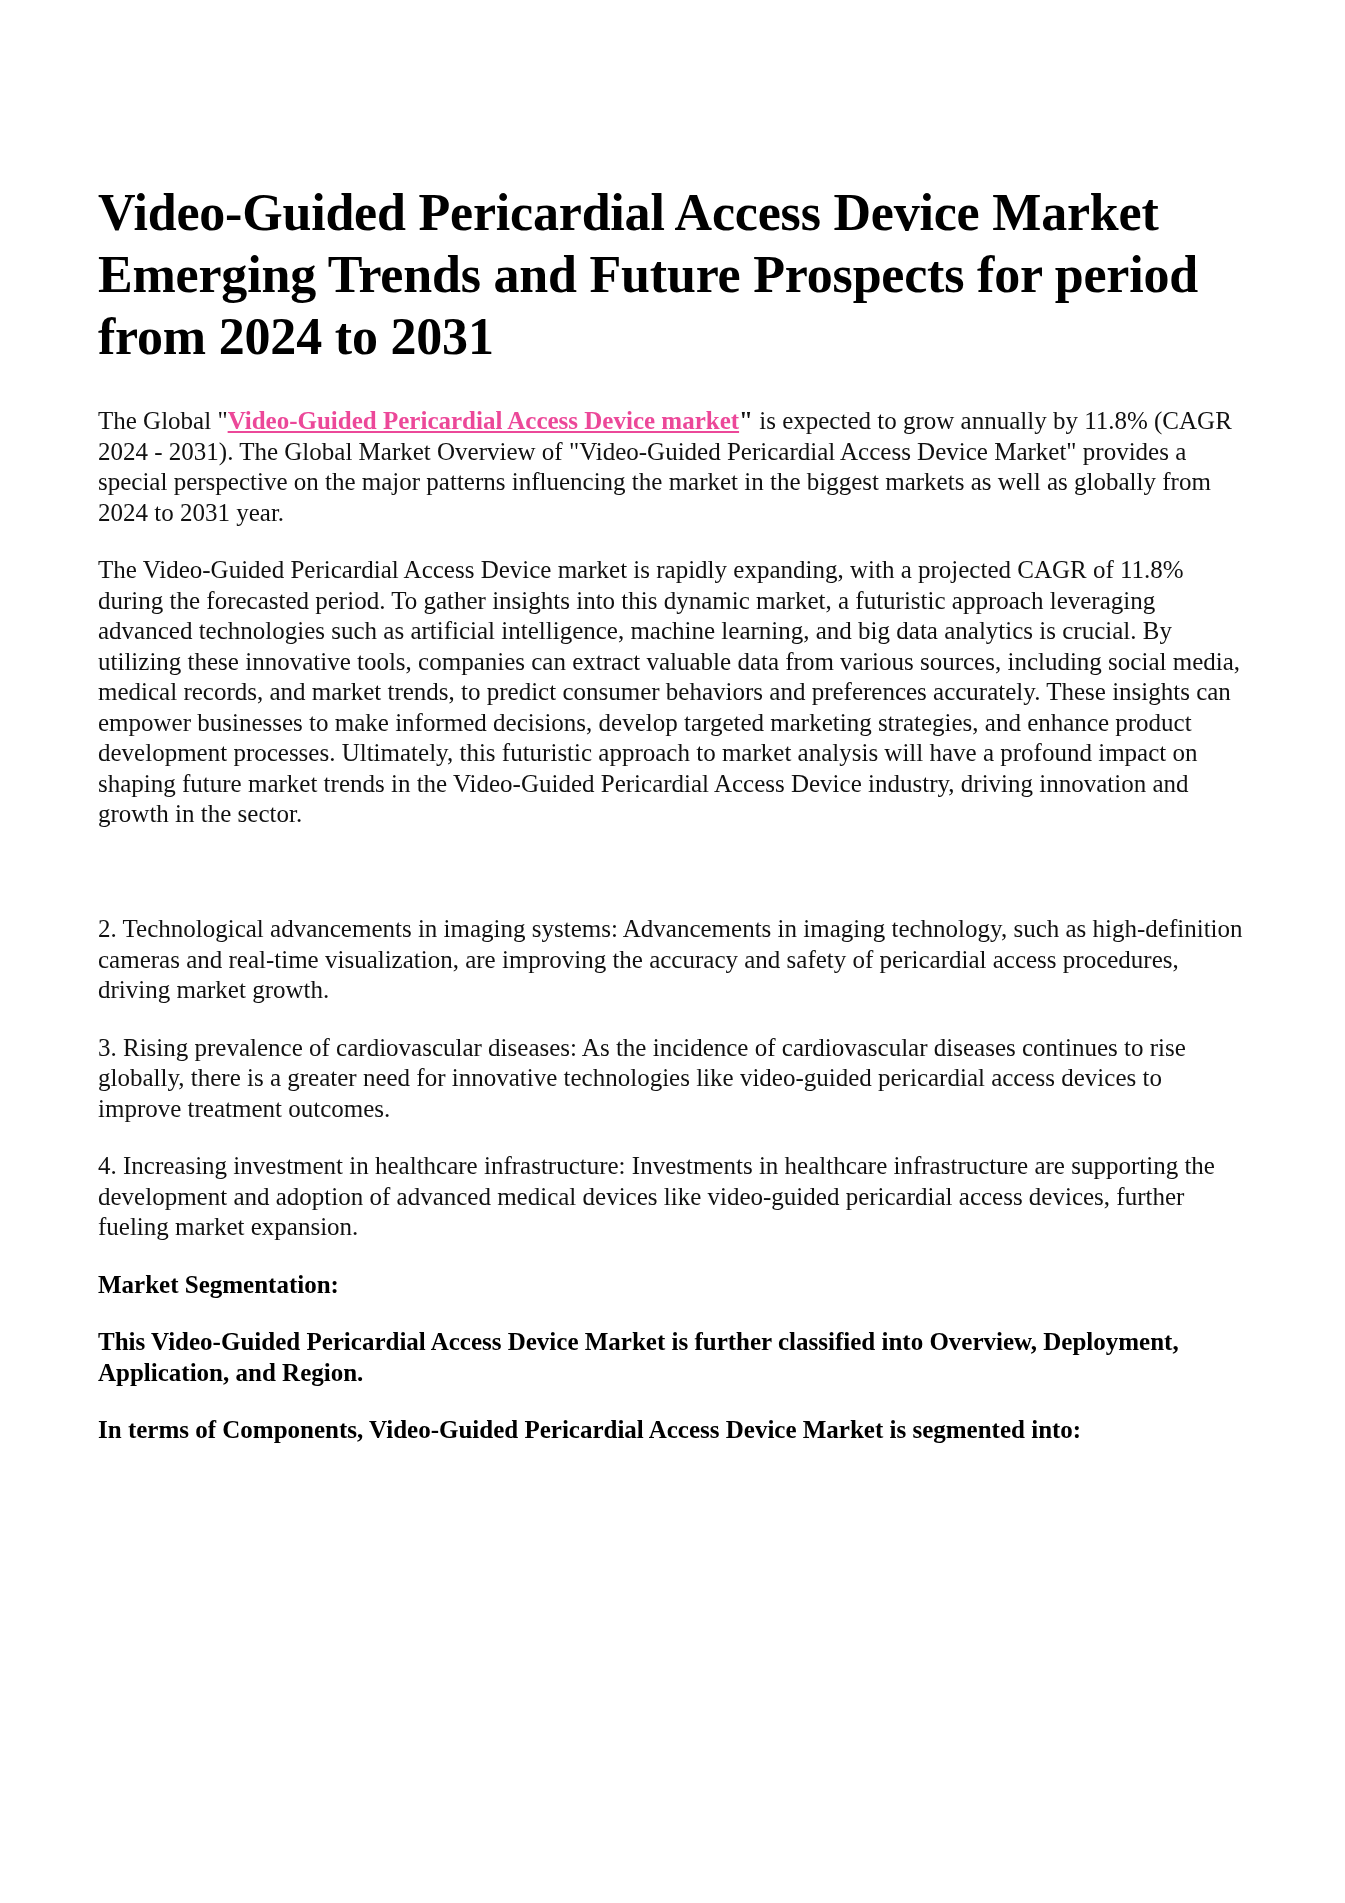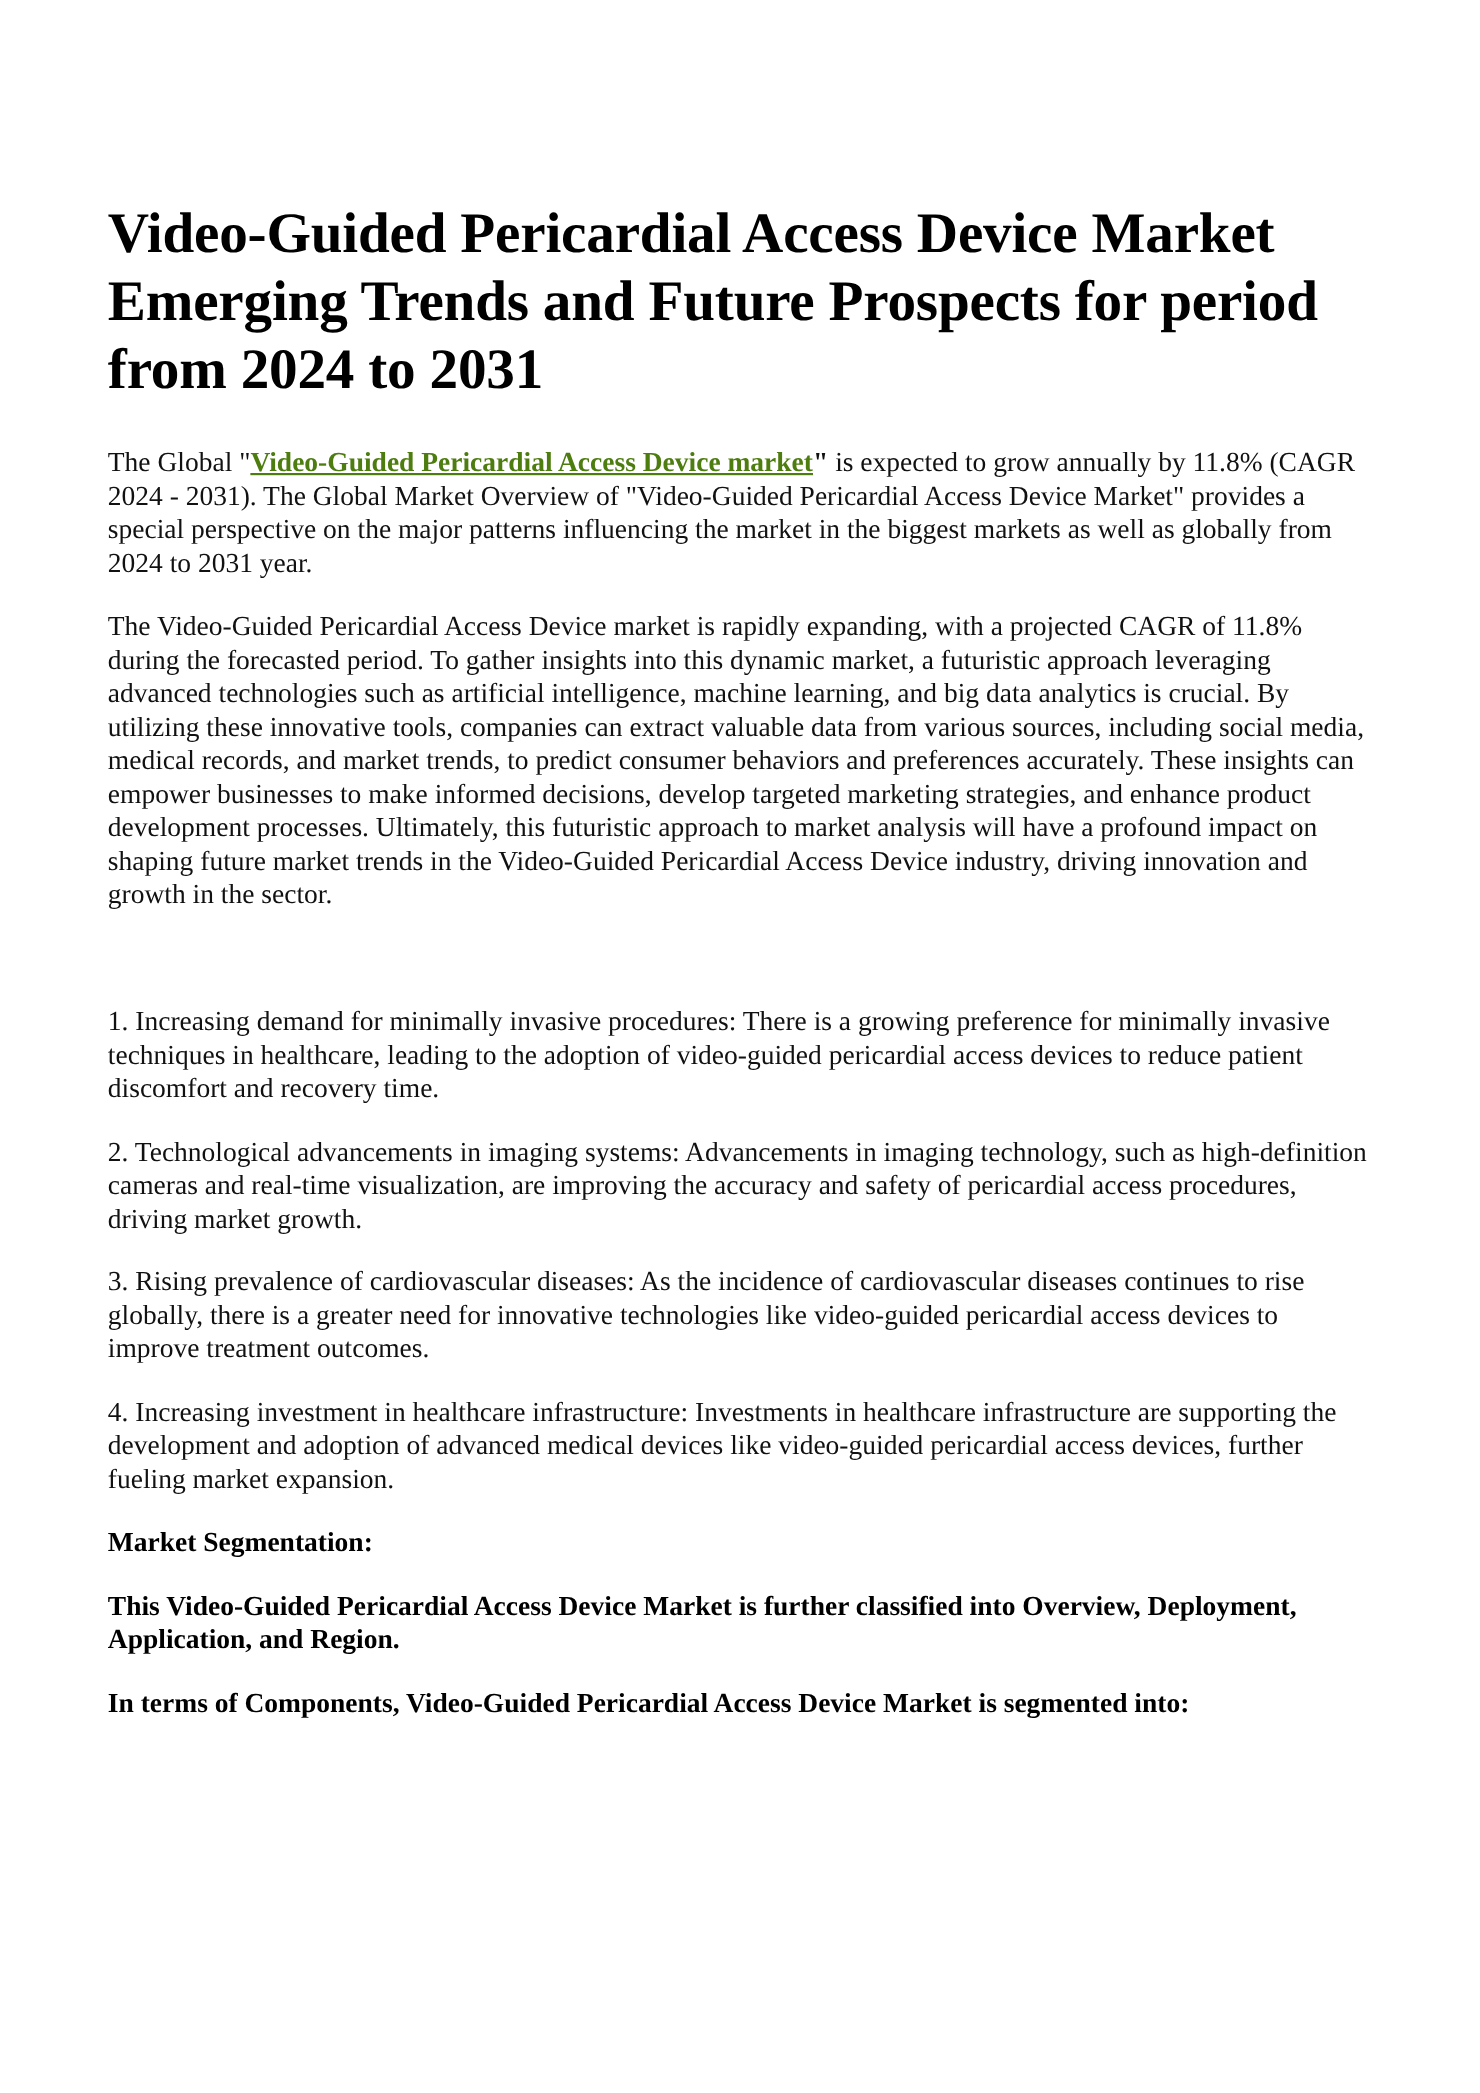--- a/index.html
+++ b/index.html
@@ -33,21 +33,21 @@
       font-size: 25px;
       line-height: 30.5px;
       margin: 0 0 27px 0;
       color: #111111;
     }
     p.bold {
       font-weight: bold;
       color: #000000;
     }
     a {
-      color: #4d7c0f;
+      color: #ec4899;
     }
     a.bold-link {
       font-weight: bold;
     }
     .quote-bold {
       font-weight: bold;
     }
   </style>
 </head>
 <body>
@@ -57,21 +57,20 @@
   <h1>Video-Guided Pericardial Access Device Market Emerging Trends and Future Prospects for period from 2024 to 2031</h1>
 
   <p><span>The Global "</span><a class="bold-link" href="#">Video-Guided Pericardial Access Device market</a><span class="quote-bold">"</span><span> is expected to grow annually by 11.8% (CAGR 2024 - 2031). The Global Market Overview of "Video-Guided Pericardial Access Device Market" provides a special perspective on the major patterns influencing the market in the biggest markets as well as globally from 2024 to 2031 year.</span></p>
 
 
   <p>The Video-Guided Pericardial Access Device market is rapidly expanding, with a projected CAGR of 11.8% during the forecasted period. To gather insights into this dynamic market, a futuristic approach leveraging advanced technologies such as artificial intelligence, machine learning, and big data analytics is crucial. By utilizing these innovative tools, companies can extract valuable data from various sources, including social media, medical records, and market trends, to predict consumer behaviors and preferences accurately. These insights can empower businesses to make informed decisions, develop targeted marketing strategies, and enhance product development processes. Ultimately, this futuristic approach to market analysis will have a profound impact on shaping future market trends in the Video-Guided Pericardial Access Device industry, driving innovation and growth in the sector.</p>
 
   <p class="bold"><br></p>
 
 
-  <p>1. Increasing demand for minimally invasive procedures: There is a growing preference for minimally invasive techniques in healthcare, leading to the adoption of video-guided pericardial access devices to reduce patient discomfort and recovery time.</p>
   <p>2. Technological advancements in imaging systems: Advancements in imaging technology, such as high-definition cameras and real-time visualization, are improving the accuracy and safety of pericardial access procedures, driving market growth.</p>
   <p>3. Rising prevalence of cardiovascular diseases: As the incidence of cardiovascular diseases continues to rise globally, there is a greater need for innovative technologies like video-guided pericardial access devices to improve treatment outcomes.</p>
   <p>4. Increasing investment in healthcare infrastructure: Investments in healthcare infrastructure are supporting the development and adoption of advanced medical devices like video-guided pericardial access devices, further fueling market expansion.</p>
 
   <p class="bold">Market Segmentation:</p>
 
   <p class="bold">This Video-Guided Pericardial Access Device Market is further classified into Overview, Deployment, Application, and Region.</p>
 
   <p class="bold">In terms of Components, Video-Guided Pericardial Access Device Market is segmented into:</p>
 

